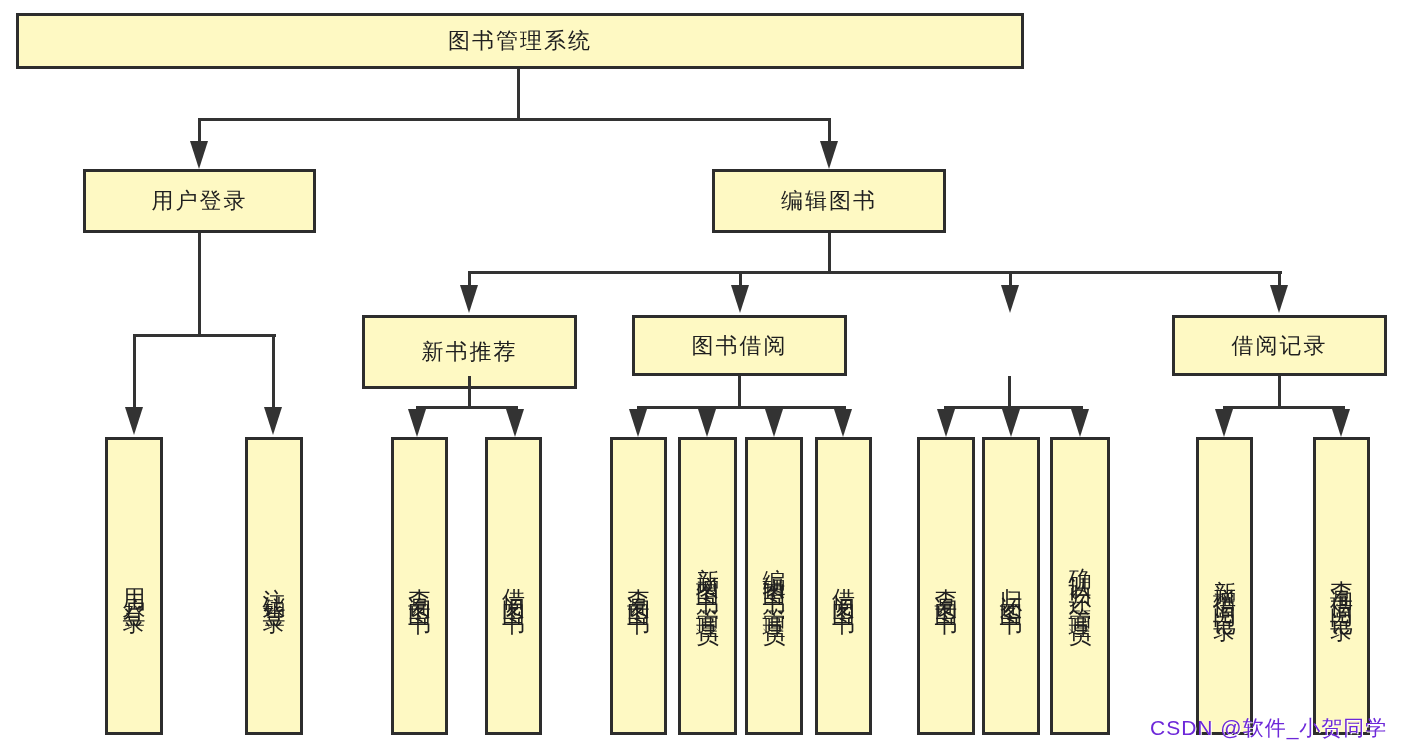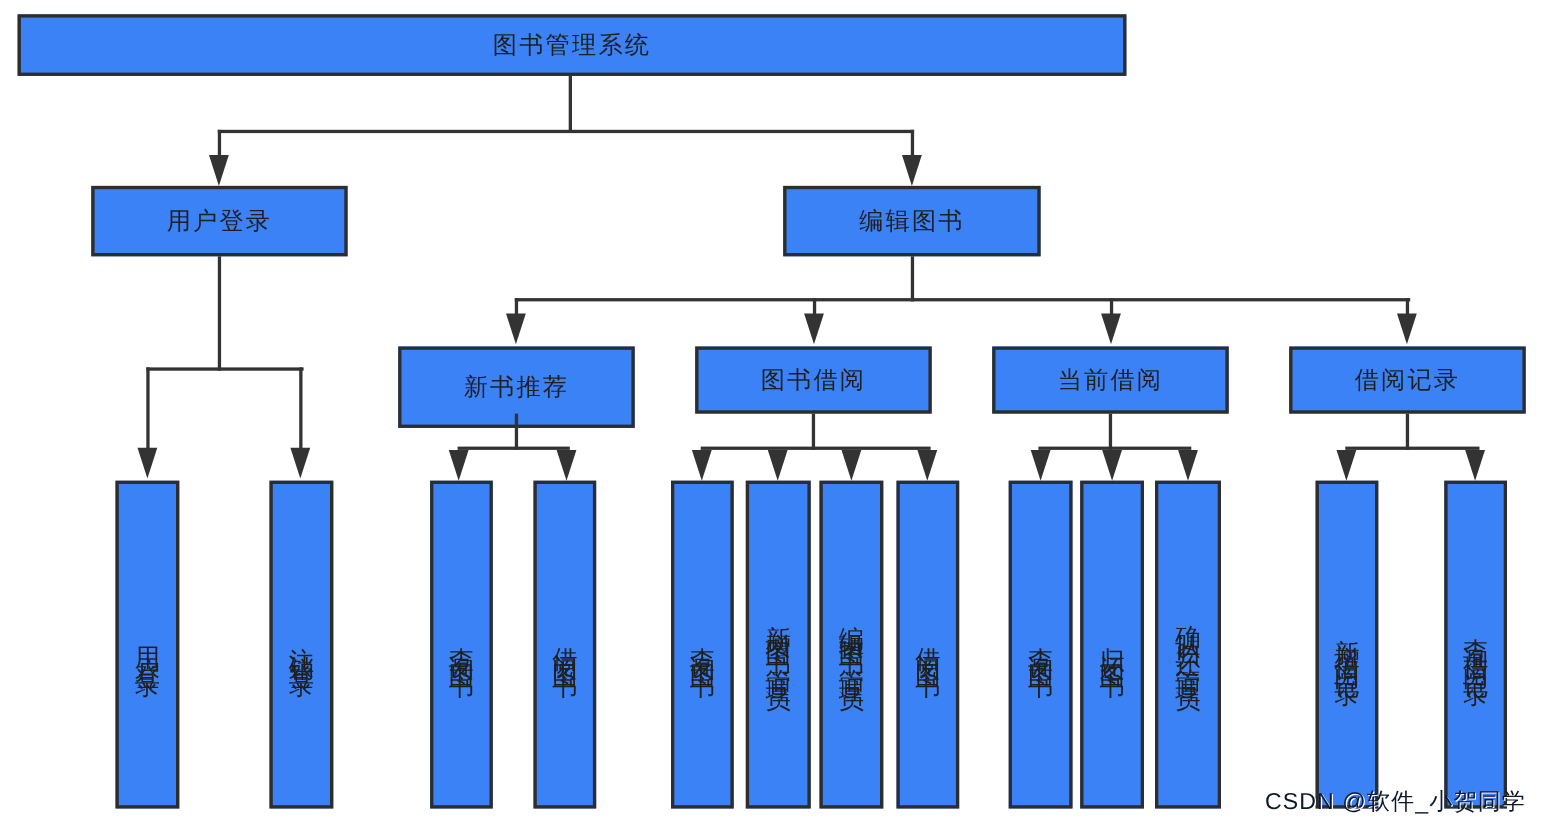--- a/index.html
+++ b/index.html
@@ -8,21 +8,21 @@
     width: 1405px;
     height: 747px;
     background: #ffffff;
     font-family: "Liberation Sans", sans-serif;
     overflow: hidden;
   }
   .box {
     position: absolute;
     box-sizing: border-box;
     border: 3px solid #2d2d2d;
-    background: #3b82f6;
+    background: #fef9c3;
     display: flex;
     align-items: center;
     justify-content: center;
     color: #1f1f1f;
   }
   .hlabel {
     font-size: 22px;
     letter-spacing: 2px;
     white-space: nowrap;
     color: #1f1f1f;
@@ -44,21 +44,21 @@
     border-left: 9px solid transparent;
     border-right: 9px solid transparent;
     border-top: 28px solid #333333;
   }
   .watermark {
     position: absolute;
     left: 1150px;
     top: 714px;
     font-size: 21px;
     letter-spacing: 1px;
-    color: #0f172a;
+    color: #6d28d9;
     text-shadow: 1px 1px 0 #ffffff;
     z-index: 10;
     white-space: nowrap;
   }
 </style>
 </head>
 <body>
 
 <div id="stage">
 
@@ -96,23 +96,20 @@
   <div class="arw" style="left:460px; top:285px;"></div>
   <div class="arw" style="left:731px; top:285px;"></div>
   <div class="arw" style="left:1001px; top:285px;"></div>
   <div class="arw" style="left:1270px; top:285px;"></div>
 
   <div class="box" style="left:362px; top:315px; width:215px; height:74px;">
     <span class="hlabel">新书推荐</span>
   </div>
   <div class="box" style="left:632px; top:315px; width:215px; height:61px;">
     <span class="hlabel">图书借阅</span>
-  </div>
-  <div class="box" style="left:902px; top:315px; width:215px; height:61px;">
-    <span class="hlabel">当前借阅</span>
   </div>
   <div class="box" style="left:1172px; top:315px; width:215px; height:61px;">
     <span class="hlabel">借阅记录</span>
   </div>
 
   <div class="vl" style="left:468px; top:376px; height:33px;"></div>
   <div class="hl" style="left:416px; top:406px; width:102px;"></div>
   <div class="arw" style="left:408px; top:409px;"></div>
   <div class="arw" style="left:506px; top:409px;"></div>
 

